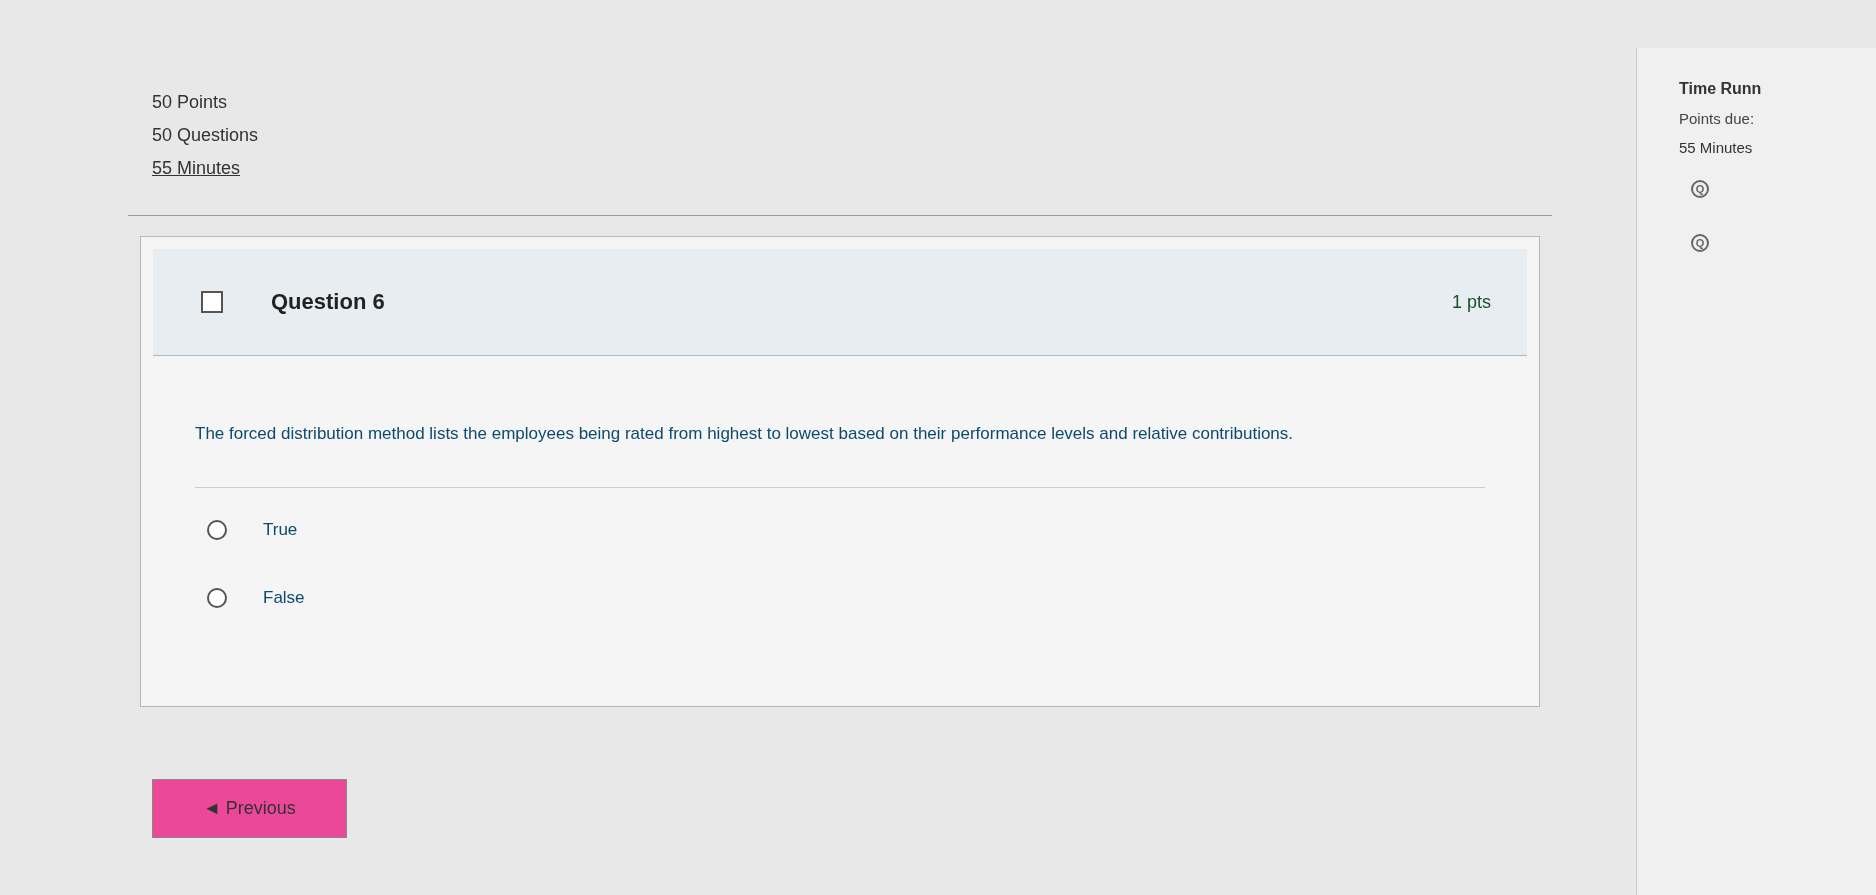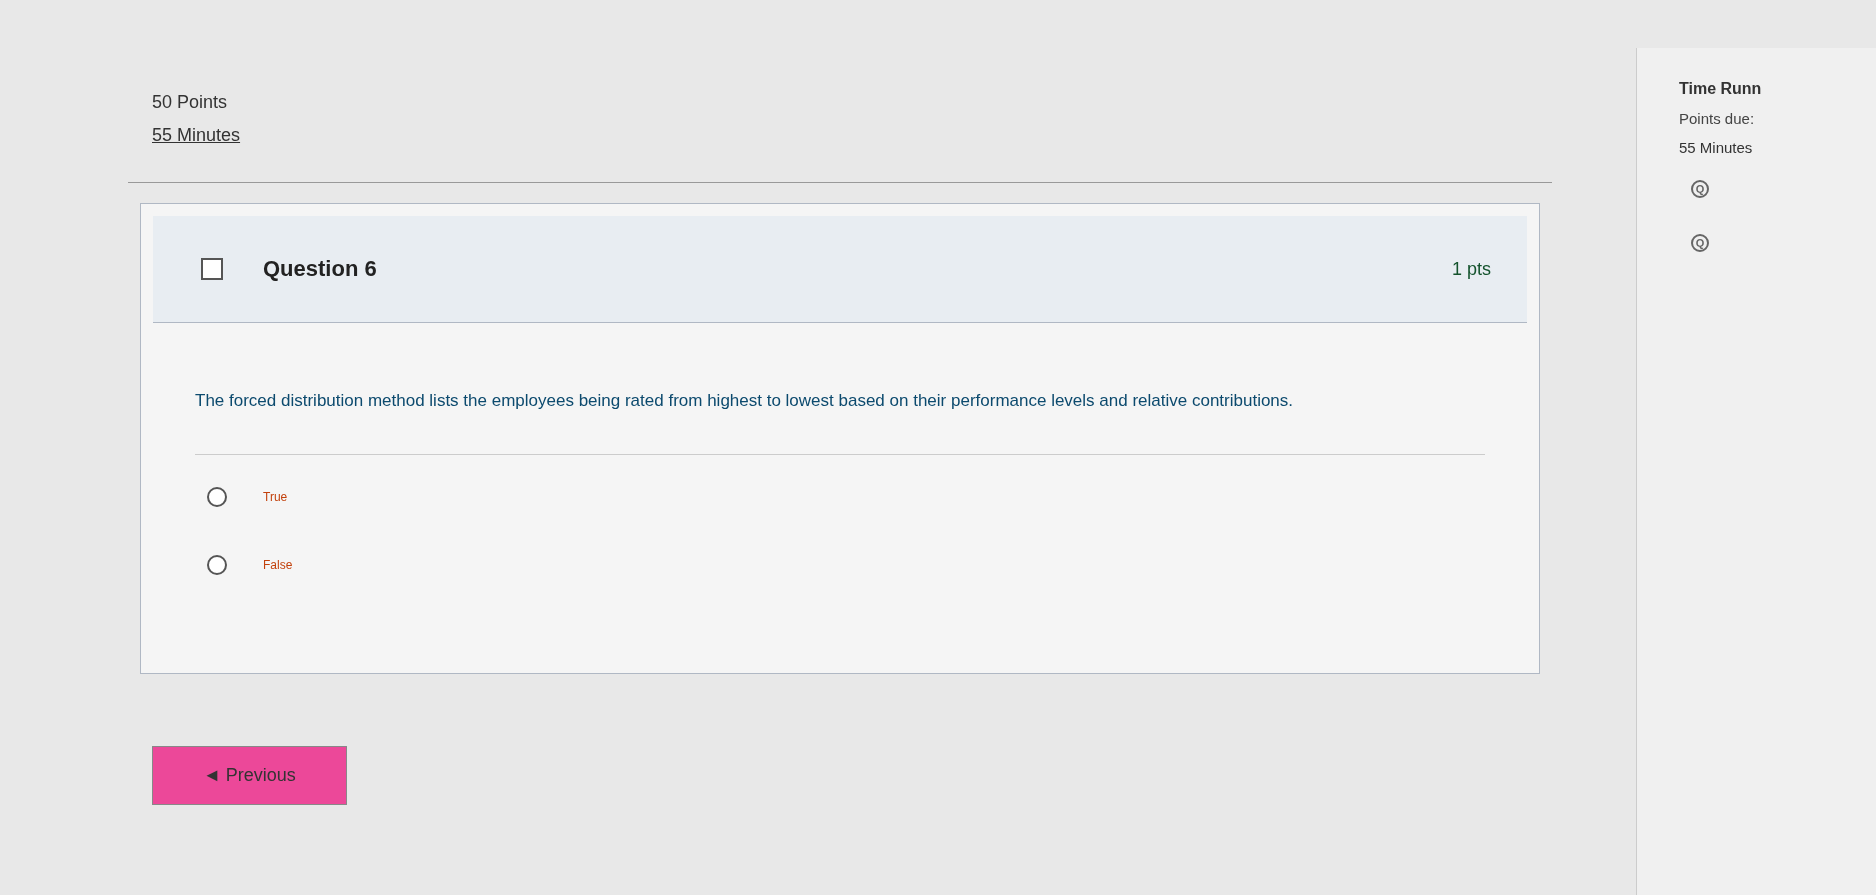--- a/index.html
+++ b/index.html
@@ -70,21 +70,21 @@
       justify-content: space-between;
       align-items: center;
       padding: 16px 24px;
       background-color: #e8edf2;
       border-bottom: 1px solid #b0b8c4;
     }
 
     .question-flag {
       display: flex;
       align-items: center;
-      gap: 16px;
+      gap: 24px;
     }
 
     .flag-checkbox {
       width: 22px;
       height: 22px;
       border: 2px solid #555;
       background: white;
       display: inline-block;
     }
 
@@ -128,22 +128,22 @@
       width: 20px;
       height: 20px;
       border-radius: 50%;
       border: 2px solid #555;
       background: white;
       display: inline-block;
       flex-shrink: 0;
     }
 
     .option-label {
-      font-size: 12px;
-      color: #c2410c;
+      font-size: 17px;
+      color: #0c4a6e;
     }
 
     .nav-buttons {
       display: flex;
       justify-content: space-between;
       align-items: center;
       padding: 20px 0;
       margin-bottom: 40px;
     }
 
@@ -201,20 +201,21 @@
     }
   </style>
 </head>
 <body>
 
 <div class="page-wrapper">
   <div class="main-content">
 
     <div class="meta-info">
       <div class="meta-item">50 Points</div>
+      <div class="meta-item">50 Questions</div>
       <div class="meta-item underlined">55 Minutes</div>
     </div>
 
     <hr class="divider">
 
     <div class="question-container">
       <div class="question-header">
         <div class="question-flag">
           <div class="flag-checkbox"></div>
           <span class="question-title">Question 6</span>

